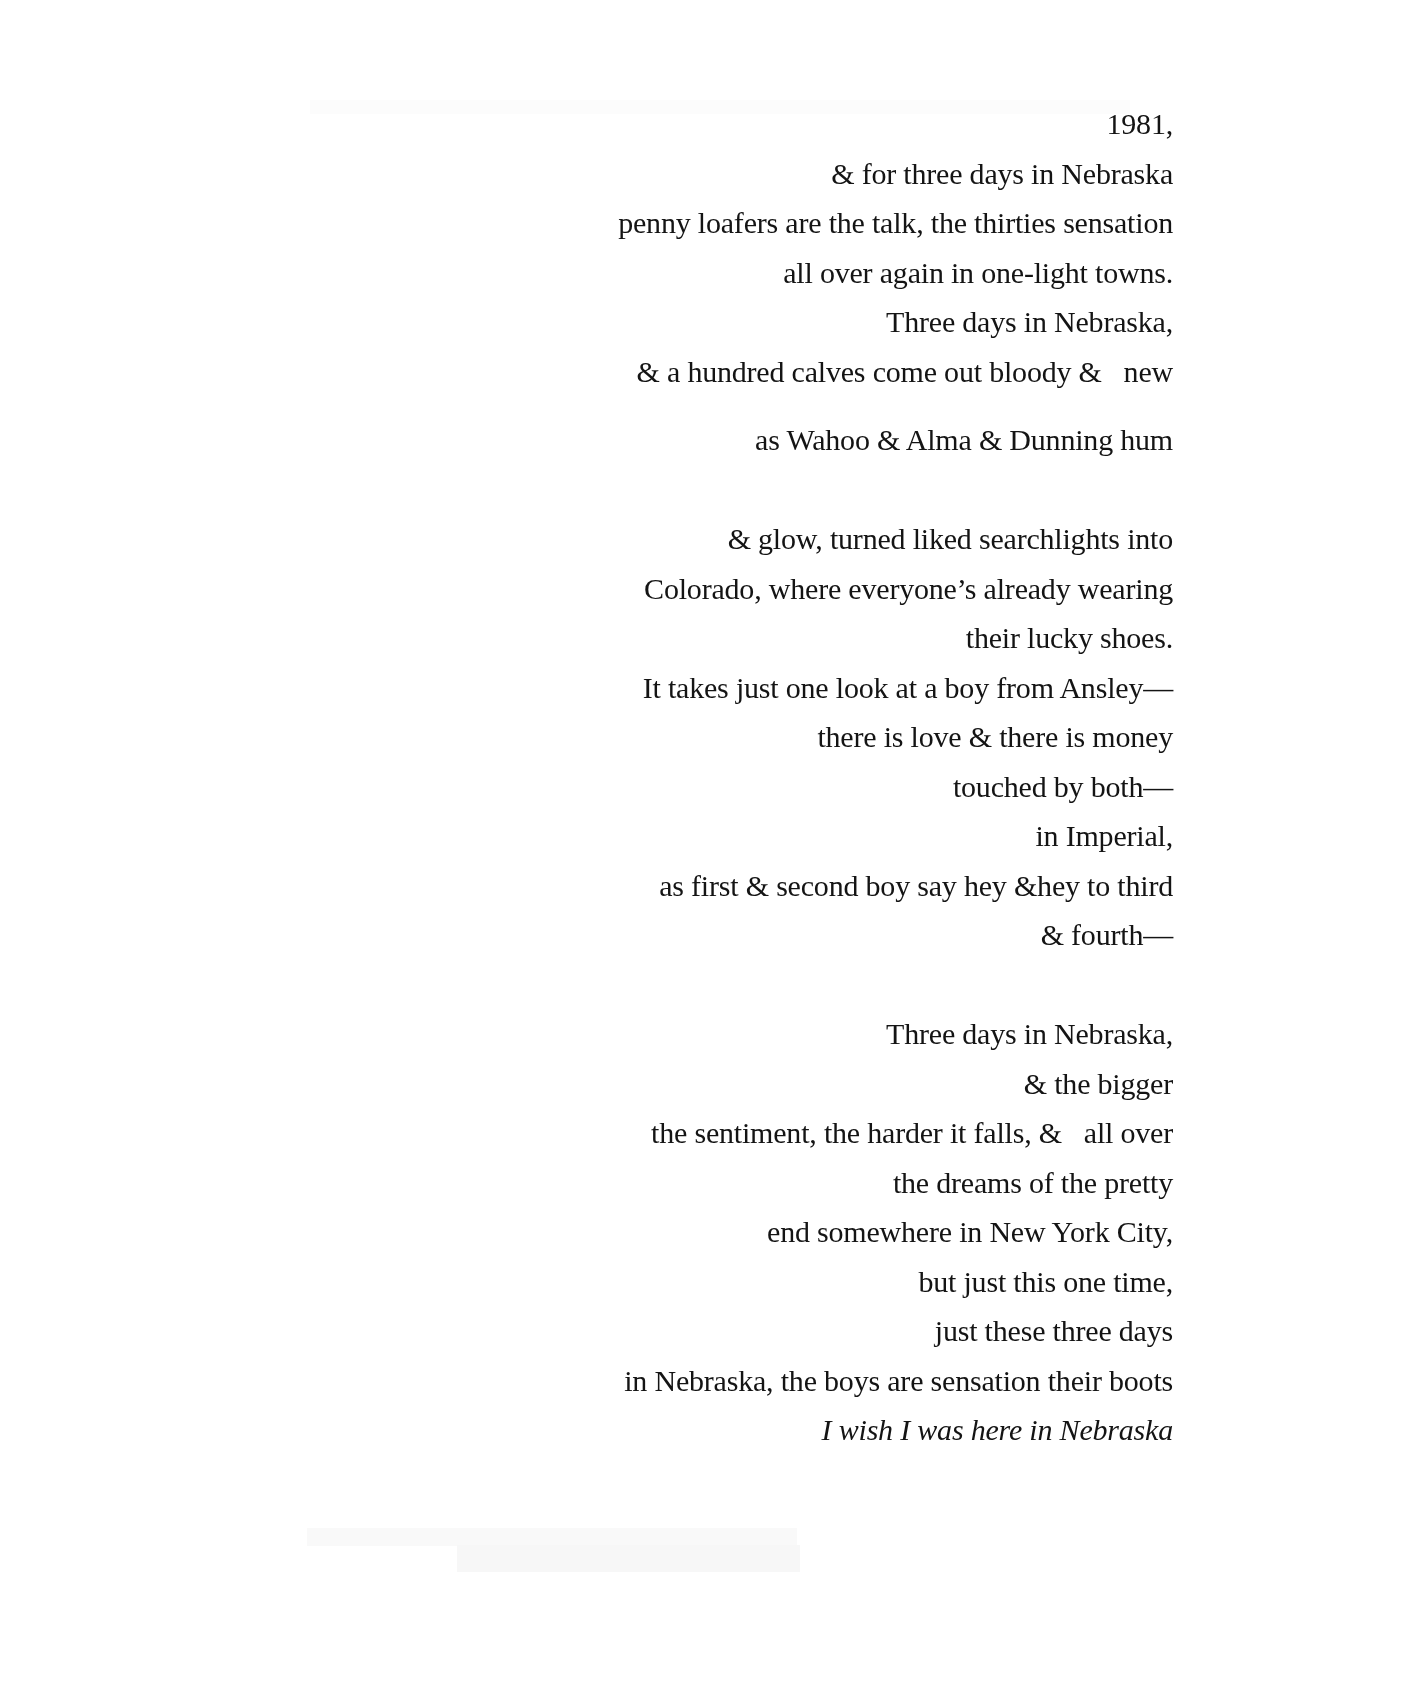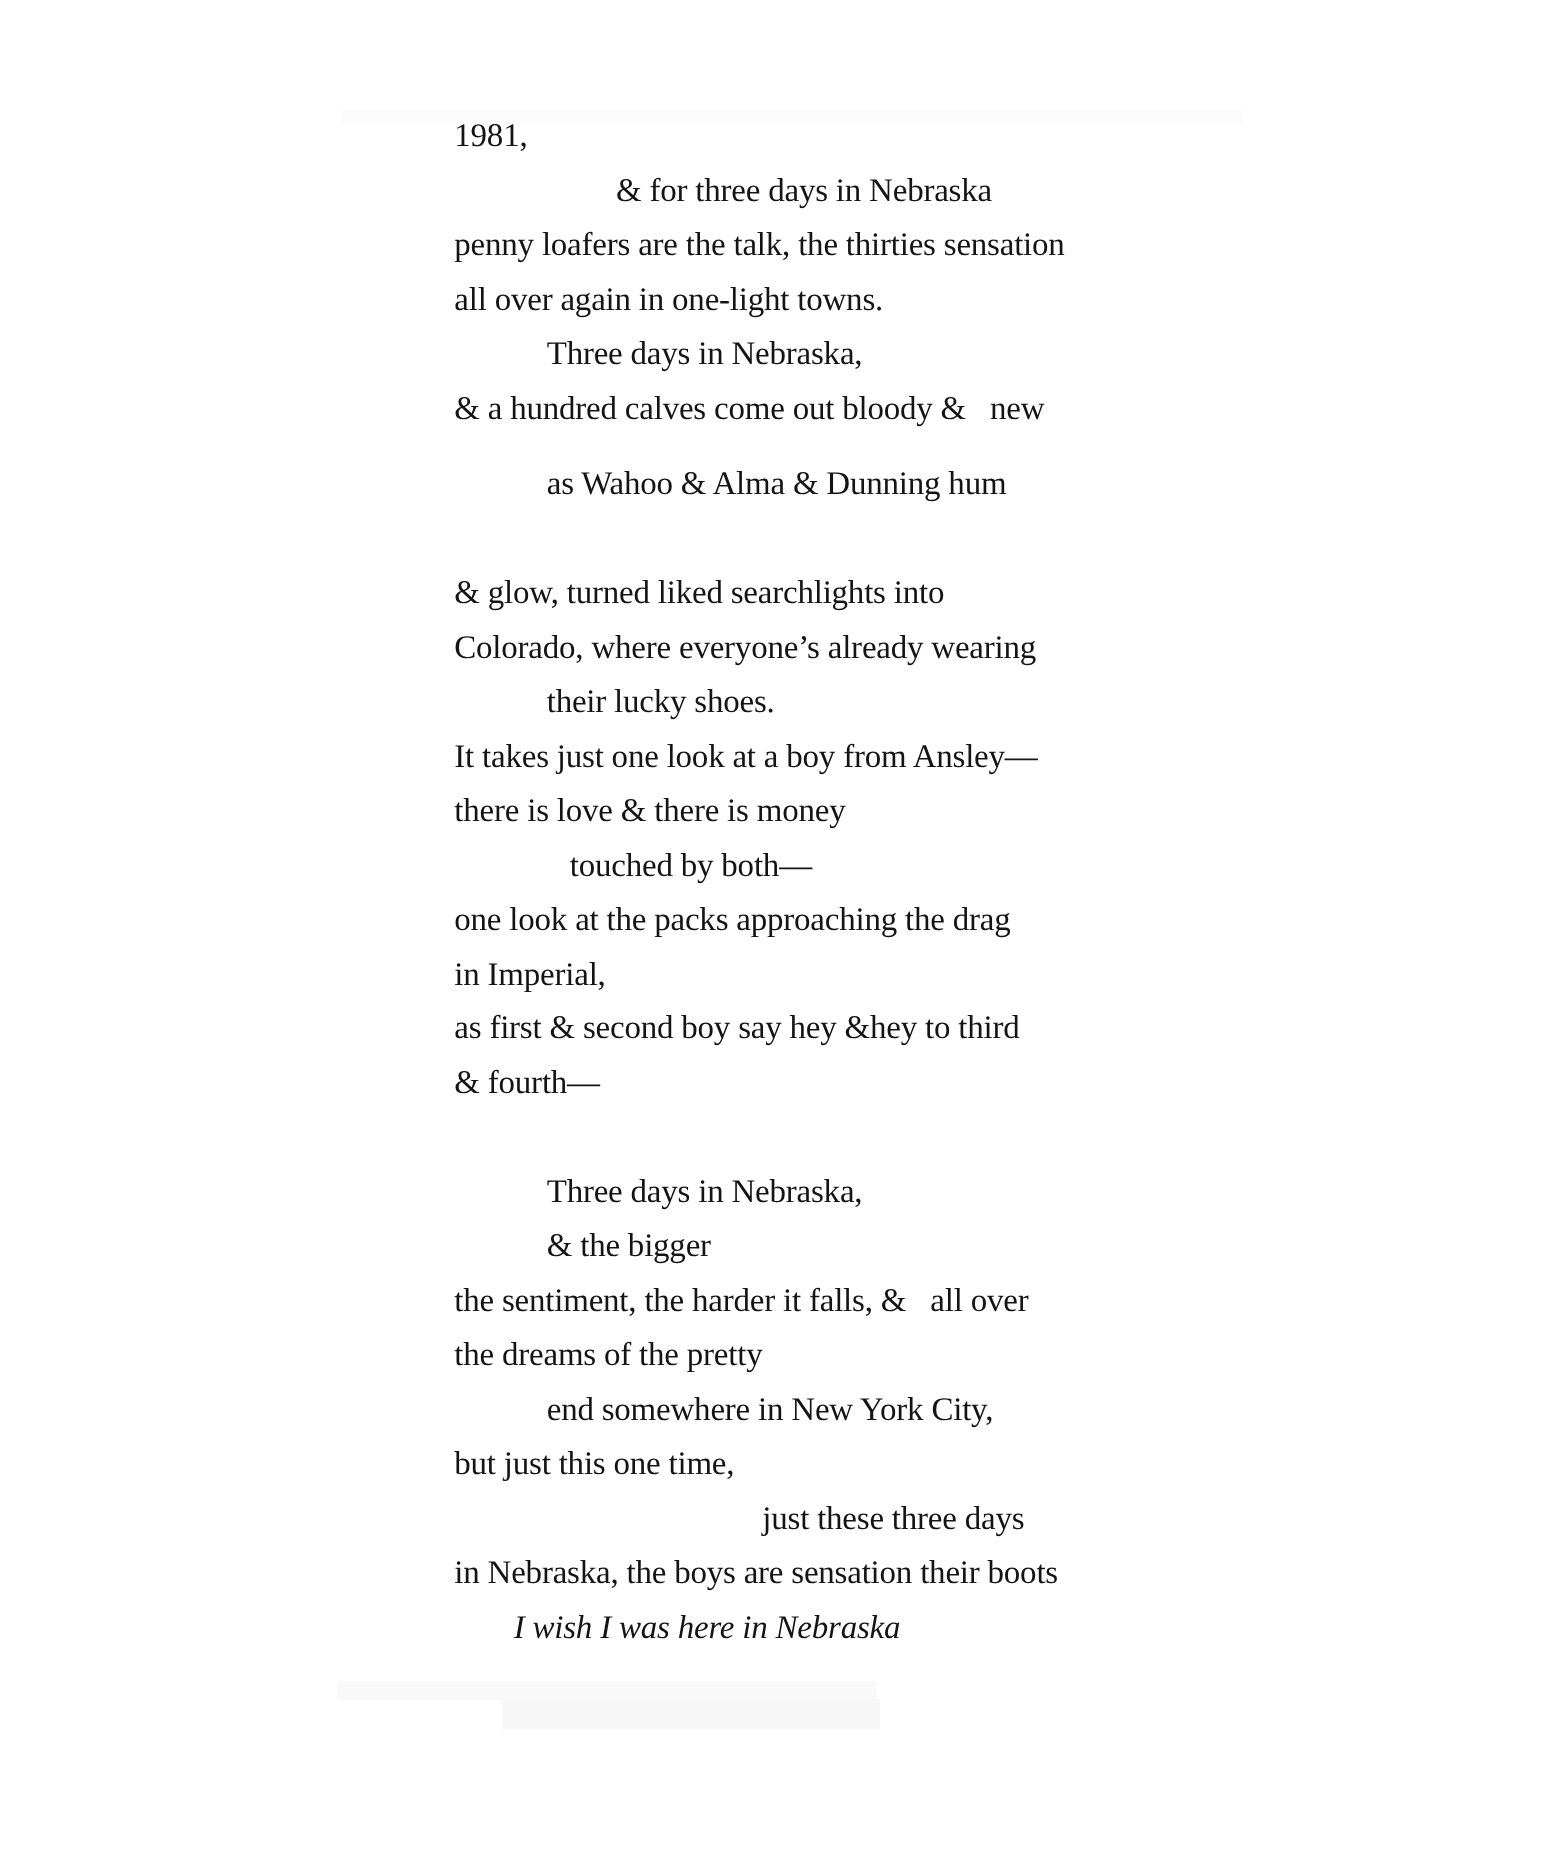--- a/index.html
+++ b/index.html
@@ -46,20 +46,21 @@
       font-family: "Liberation Serif", "DejaVu Serif", serif;
       font-size: 30px;
       line-height: 49.5px;
       color: #141414;
       letter-spacing: -0.2px;
     }
     .line {
       display: block;
       height: 49.5px;
       white-space: pre;
+      text-align: right;
     }
     .line.blank { height: 49.5px; }
     .line.italic { font-style: italic; }
   </style>
 </head>
 <body>
 
 <div class="page">
   <div class="tint tint-top"></div>
   <div class="tint tint-bottom-a"></div>
@@ -73,21 +74,20 @@
     <span class="line" style="padding-left: 84px;">Three days in Nebraska,</span>
     <span class="line" style="padding-left: 0px;">&amp; a hundred calves come out bloody &amp;   new</span>
     <span class="line" style="padding-left: 84px; margin-top: 19px;">as Wahoo &amp; Alma &amp; Dunning hum</span>
     <span class="line blank" style="padding-left: 0px;"></span>
     <span class="line" style="padding-left: 0px;">&amp; glow, turned liked searchlights into</span>
     <span class="line" style="padding-left: 0px;">Colorado, where everyone’s already wearing</span>
     <span class="line" style="padding-left: 84px;">their lucky shoes.</span>
     <span class="line" style="padding-left: 0px;">It takes just one look at a boy from Ansley—</span>
     <span class="line" style="padding-left: 0px;">there is love &amp; there is money</span>
     <span class="line" style="padding-left: 105px;">touched by both—</span>
-    <span class="line" style="padding-left: 0px;">one look at the packs approaching the drag</span>
     <span class="line" style="padding-left: 0px;">in Imperial,</span>
     <span class="line" style="padding-left: 0px;">as first &amp; second boy say hey &amp;hey to third</span>
     <span class="line" style="padding-left: 0px;">&amp; fourth—</span>
     <span class="line blank" style="padding-left: 0px;"></span>
     <span class="line" style="padding-left: 84px;">Three days in Nebraska,</span>
     <span class="line" style="padding-left: 84px;">&amp; the bigger</span>
     <span class="line" style="padding-left: 0px;">the sentiment, the harder it falls, &amp;   all over</span>
     <span class="line" style="padding-left: 0px;">the dreams of the pretty</span>
     <span class="line" style="padding-left: 84px;">end somewhere in New York City,</span>
     <span class="line" style="padding-left: 0px;">but just this one time,</span>

